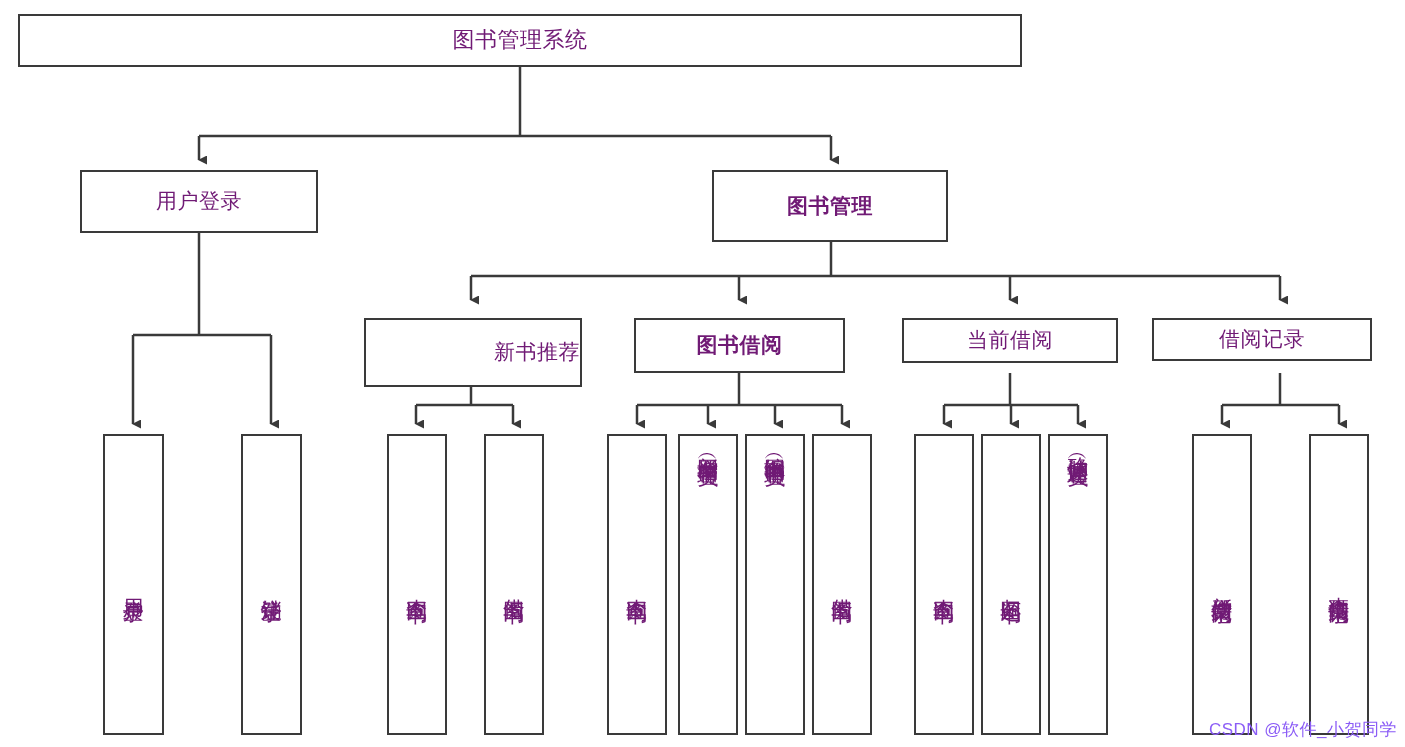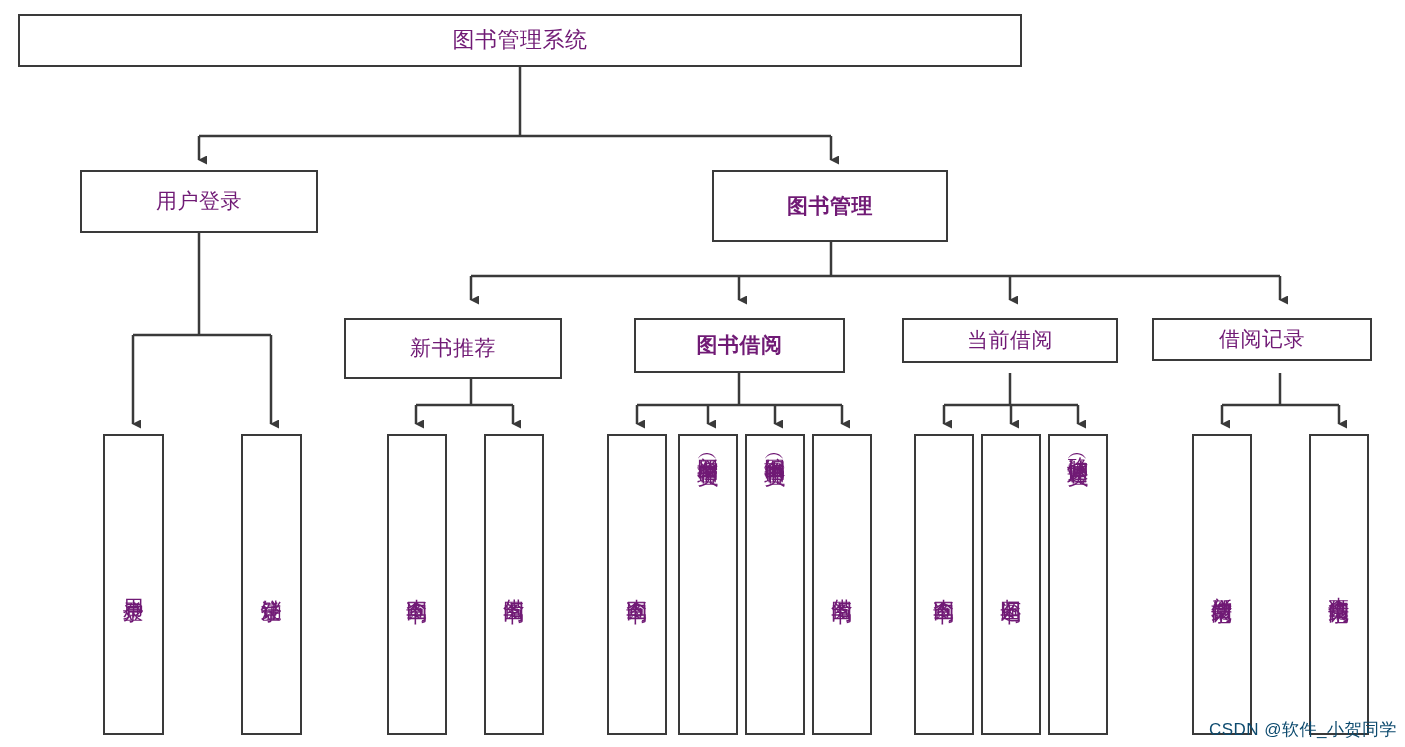--- a/index.html
+++ b/index.html
@@ -60,21 +60,21 @@
   }
   .node-v.centered {
     align-items: center;
     padding-top: 0;
   }
   #watermark {
     position: absolute;
     right: 8px;
     bottom: 6px;
     font-size: 17px;
-    color: #0c4a6e;
+    color: #8b5cf6;
     letter-spacing: 0.5px;
     white-space: nowrap;
     pointer-events: none;
   }
 </style>
 </head>
 <body>
 
 <div id="diagram-root">
 
@@ -132,21 +132,21 @@
     <span class="node-label">图书管理系统</span>
   </div>
 
   <div class="node-box node-h" style="left:80px; top:170px; width:238px; height:63px;">
     <span class="node-label">用户登录</span>
   </div>
   <div class="node-box node-h" style="left:712px; top:170px; width:236px; height:72px;font-weight:bold;">
     <span class="node-label">图书管理</span>
   </div>
 
-  <div class="node-box node-h" style="left:344px; top:318px; width:218px; height:61px;">
+  <div class="node-box node-h" style="left:364px; top:318px; width:218px; height:69px;justify-content:flex-end;">
     <span class="node-label">新书推荐</span>
   </div>
   <div class="node-box node-h" style="left:634px; top:318px; width:211px; height:55px;font-weight:bold;">
     <span class="node-label">图书借阅</span>
   </div>
   <div class="node-box node-h" style="left:902px; top:318px; width:216px; height:45px;">
     <span class="node-label">当前借阅</span>
   </div>
   <div class="node-box node-h" style="left:1152px; top:318px; width:220px; height:43px;">
     <span class="node-label">借阅记录</span>

